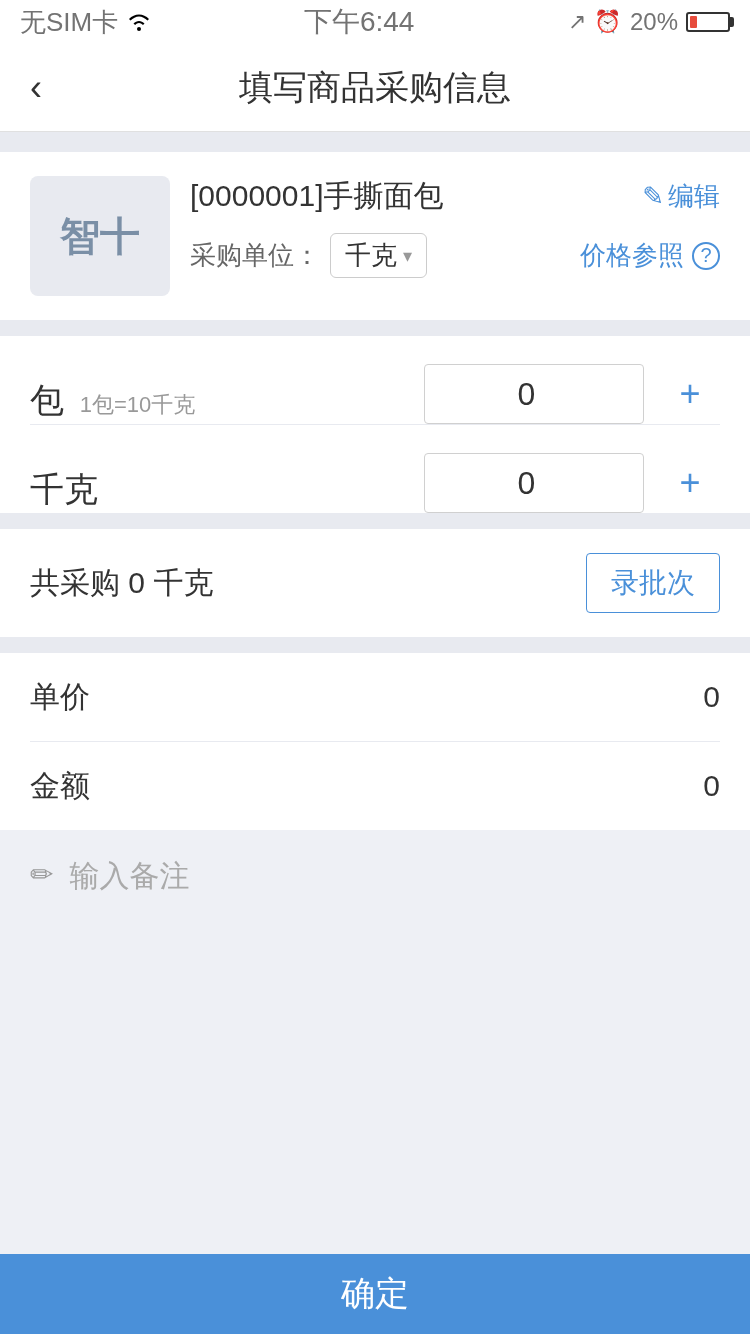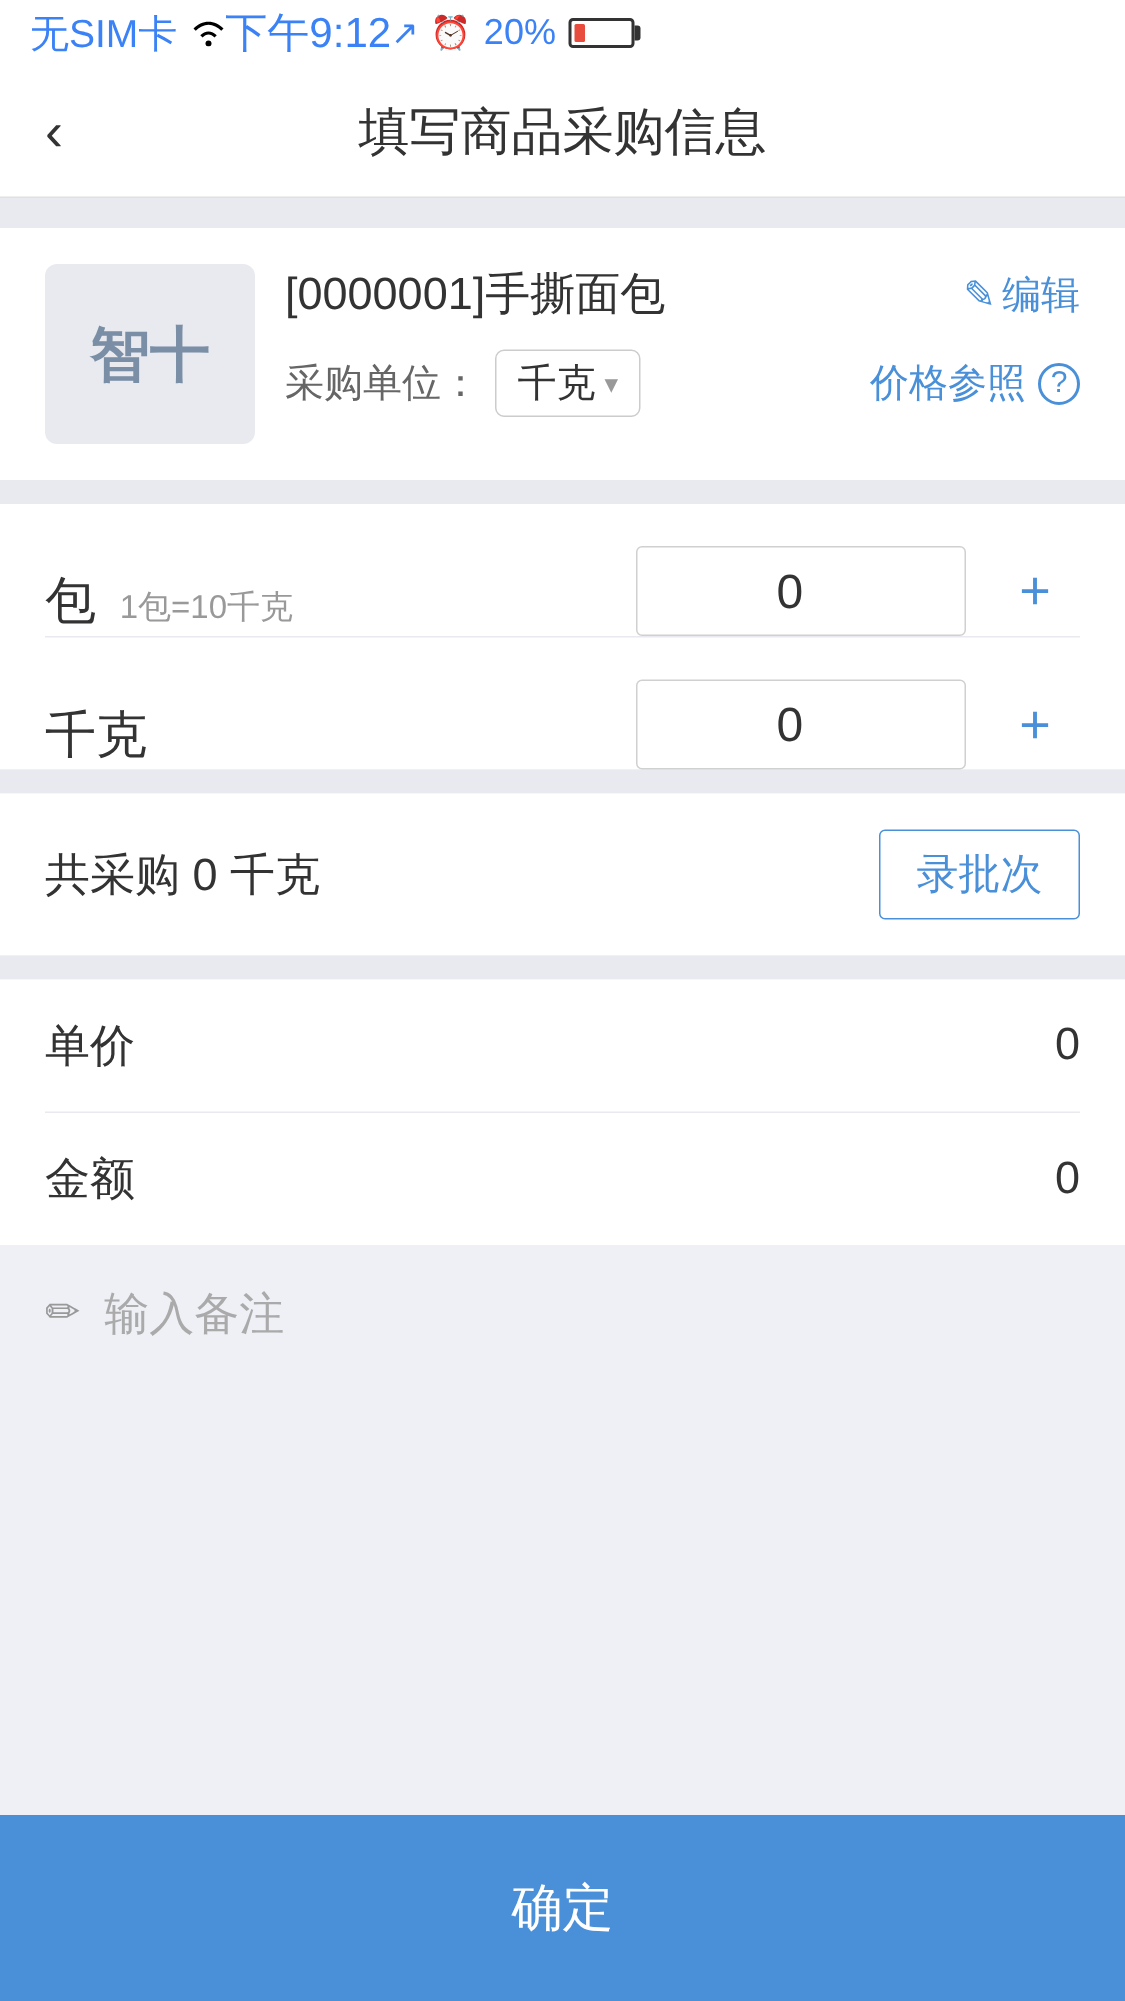--- a/index.html
+++ b/index.html
@@ -13,23 +13,24 @@
       color: #333;
     }
 
     
     .status-bar {
       width: 750px;
       height: 44px;
       background: #fff;
       display: flex;
       align-items: center;
+      justify-content: space-between;
       padding: 0 20px;
       font-size: 26px;
-      color: #3b82f6;
+      color: #737373;
     }
     .status-left { display: flex; align-items: center; gap: 10px; }
     .status-center { font-weight: 500; font-size: 28px; }
     .status-right { display: flex; align-items: center; gap: 8px; font-size: 24px; }
     .battery-icon {
       width: 44px; height: 20px;
       border: 2px solid #333;
       border-radius: 3px;
       position: relative;
       display: inline-flex;
@@ -301,21 +302,21 @@
       min-height: 340px;
       background: #eef0f5;
     }
 
     
     .confirm-btn {
       position: fixed;
       bottom: 0;
       left: 0;
       width: 750px;
-      height: 124px;
+      height: 80px;
       background: #4a90d9;
       display: flex;
       align-items: center;
       justify-content: center;
       font-size: 34px;
       color: #fff;
       cursor: pointer;
       font-weight: 400;
     }
   </style>
@@ -326,21 +327,21 @@
   <div class="status-left">
     <span>无SIM卡</span>
     <span>
       <svg width="22" height="18" viewBox="0 0 22 18">
         <path d="M11 14a2 2 0 1 1 0 4 2 2 0 0 1 0-4z" fill="#000"></path>
         <path d="M5.5 10.5C7.1 8.9 9 8 11 8s3.9.9 5.5 2.5l-1.5 1.5C13.7 10.7 12.4 10 11 10s-2.7.7-3.9 2L5.5 10.5z" fill="#000"></path>
         <path d="M1 6C3.8 3.2 7.2 1.5 11 1.5s7.2 1.7 10 4.5l-1.5 1.5C17 5.2 14.1 3.5 11 3.5S5 5.2 2.5 7.5L1 6z" fill="#000"></path>
       </svg>
     </span>
   </div>
-  <div class="status-center">下午9:12</div>
+  <div class="status-center">下午6:44</div>
   <div class="status-right">
     <span style="font-size:22px;">↗</span>
     <span style="font-size:22px;">⏰</span>
     <span>20%</span>
     <div class="battery-icon">
       <div class="battery-fill"></div>
     </div>
   </div>
 </div>
 

